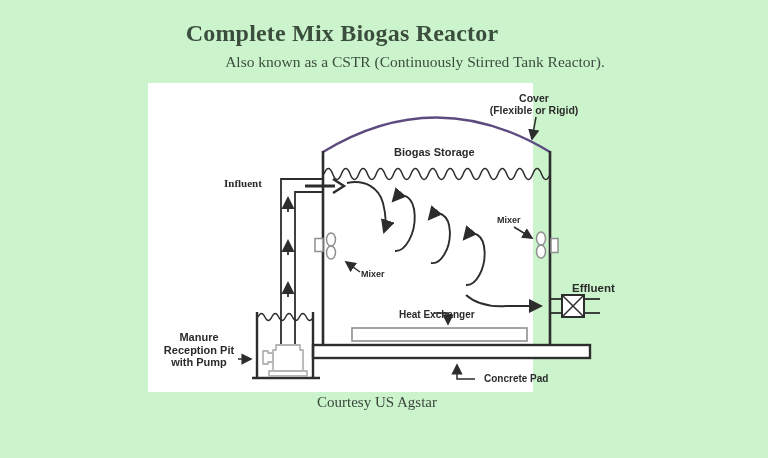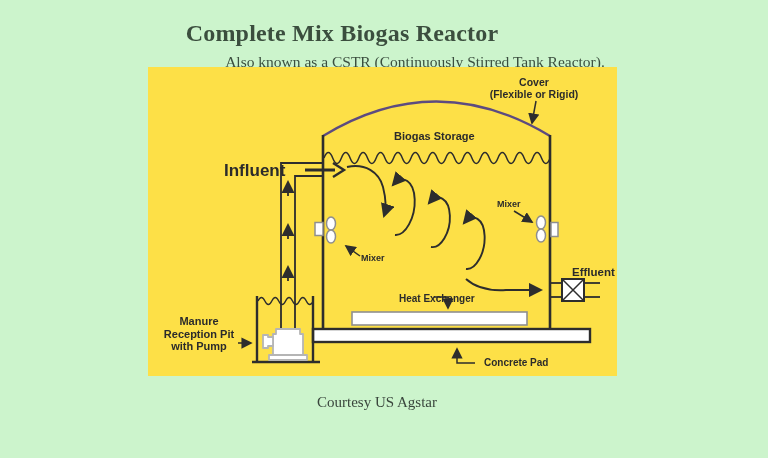--- a/index.html
+++ b/index.html
@@ -10,29 +10,29 @@
   }
   .page-title{
     position:absolute;top:20px;left:0;width:684px;text-align:center;
     font-size:24px;font-weight:bold;color:#3b4e3e;letter-spacing:.2px;
   }
   .page-subtitle{
     position:absolute;top:53px;left:0;width:768px;text-align:center;
     font-size:15.5px;color:#3b4e3e;margin-left:31px;
   }
   .diagram-panel{
-    position:absolute;left:148px;top:67px;width:469px;height:309px;
-    background:#fde047;
+    position:absolute;left:148px;top:83px;width:385px;height:309px;
+    background:#ffffff;
   }
   .diagram-panel svg{position:absolute;left:0;top:0;}
   .dlabel{
     position:absolute;font-family:"Liberation Sans","DejaVu Sans",sans-serif;
     font-weight:700;color:#2b2b2b;white-space:nowrap;line-height:1.12;
   }
-  .lbl-influent{left:76px;top:94px;font-size:17px;}
+  .lbl-influent{left:76px;top:94px;font-size:11px;font-family:Liberation Serif, serif;}
   .lbl-biogas{left:246px;top:63px;font-size:11px;}
   .lbl-cover{left:329px;top:10px;width:114px;text-align:center;font-size:10.5px;white-space:normal;}
   .lbl-mixer-right{left:349px;top:132px;font-size:9px;}
   .lbl-mixer-left{left:213px;top:186px;font-size:9px;}
   .lbl-effluent{left:424px;top:199px;font-size:11.5px;}
   .lbl-heatx{left:209px;top:226px;font-size:10px;margin-left:42px;}
   .lbl-pad{left:328px;top:290px;font-size:10px;margin-left:8px;}
   .lbl-manure{left:6px;top:248px;width:90px;text-align:center;font-size:11px;white-space:normal;line-height:12.5px;}
   .credit{
     position:absolute;left:377px;top:394px;transform:translateX(-50%);

